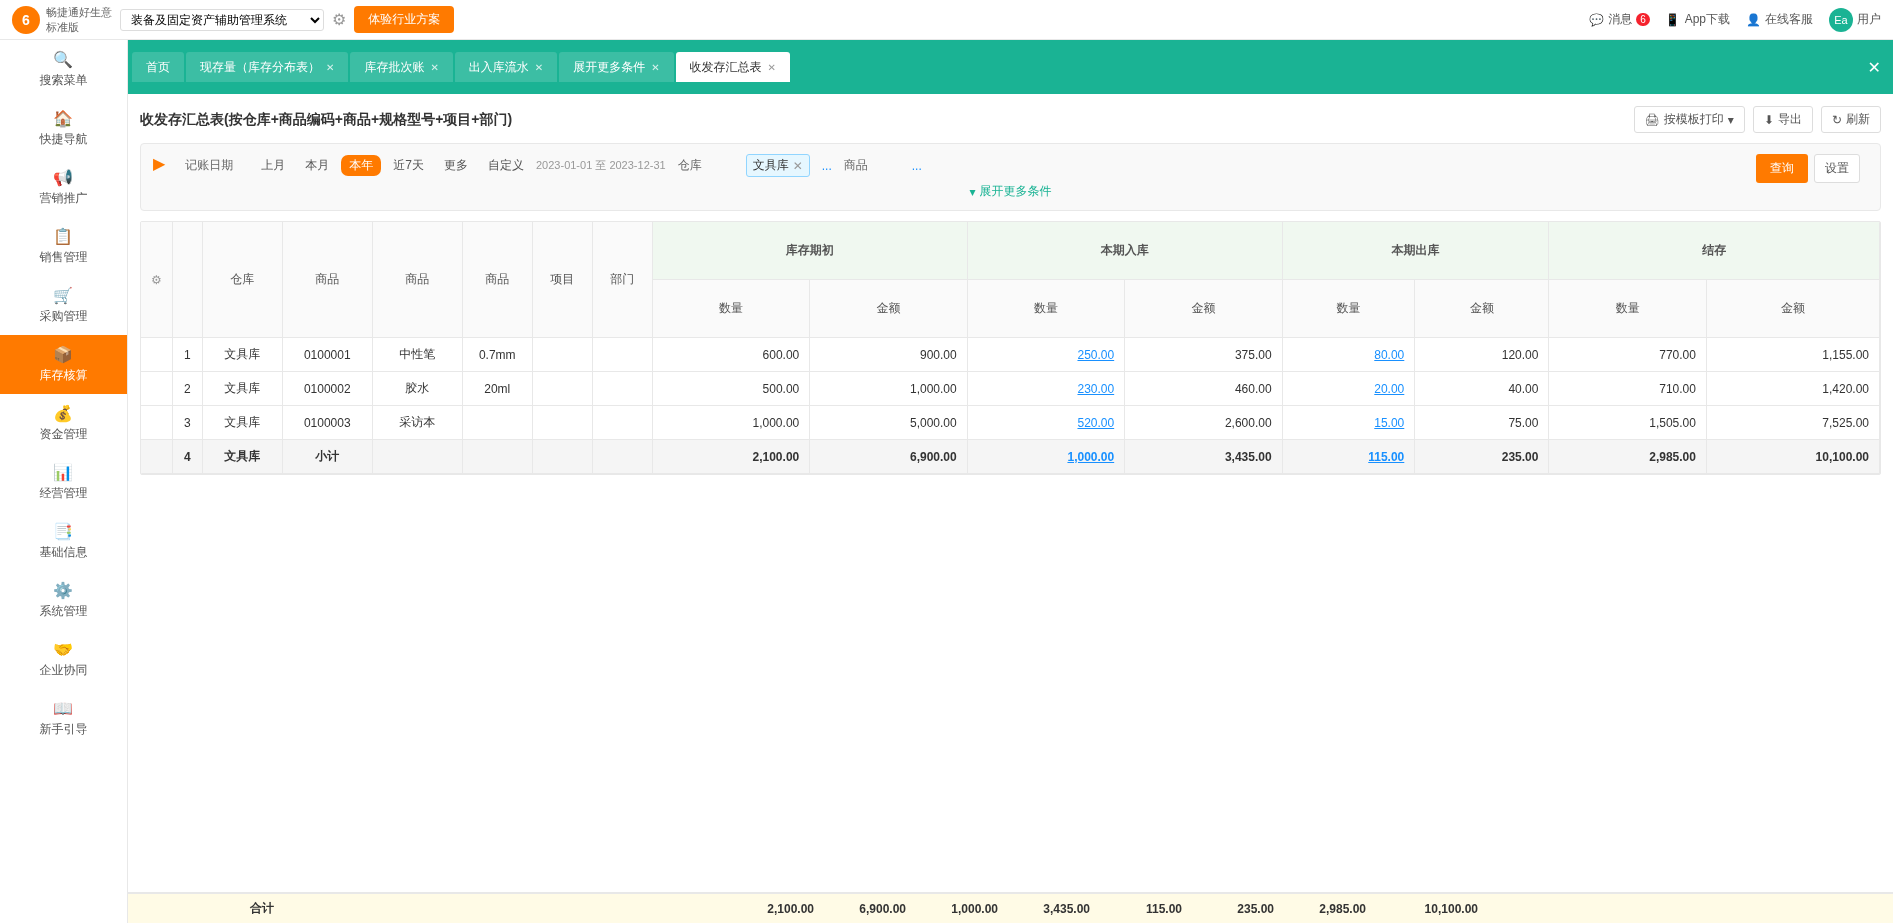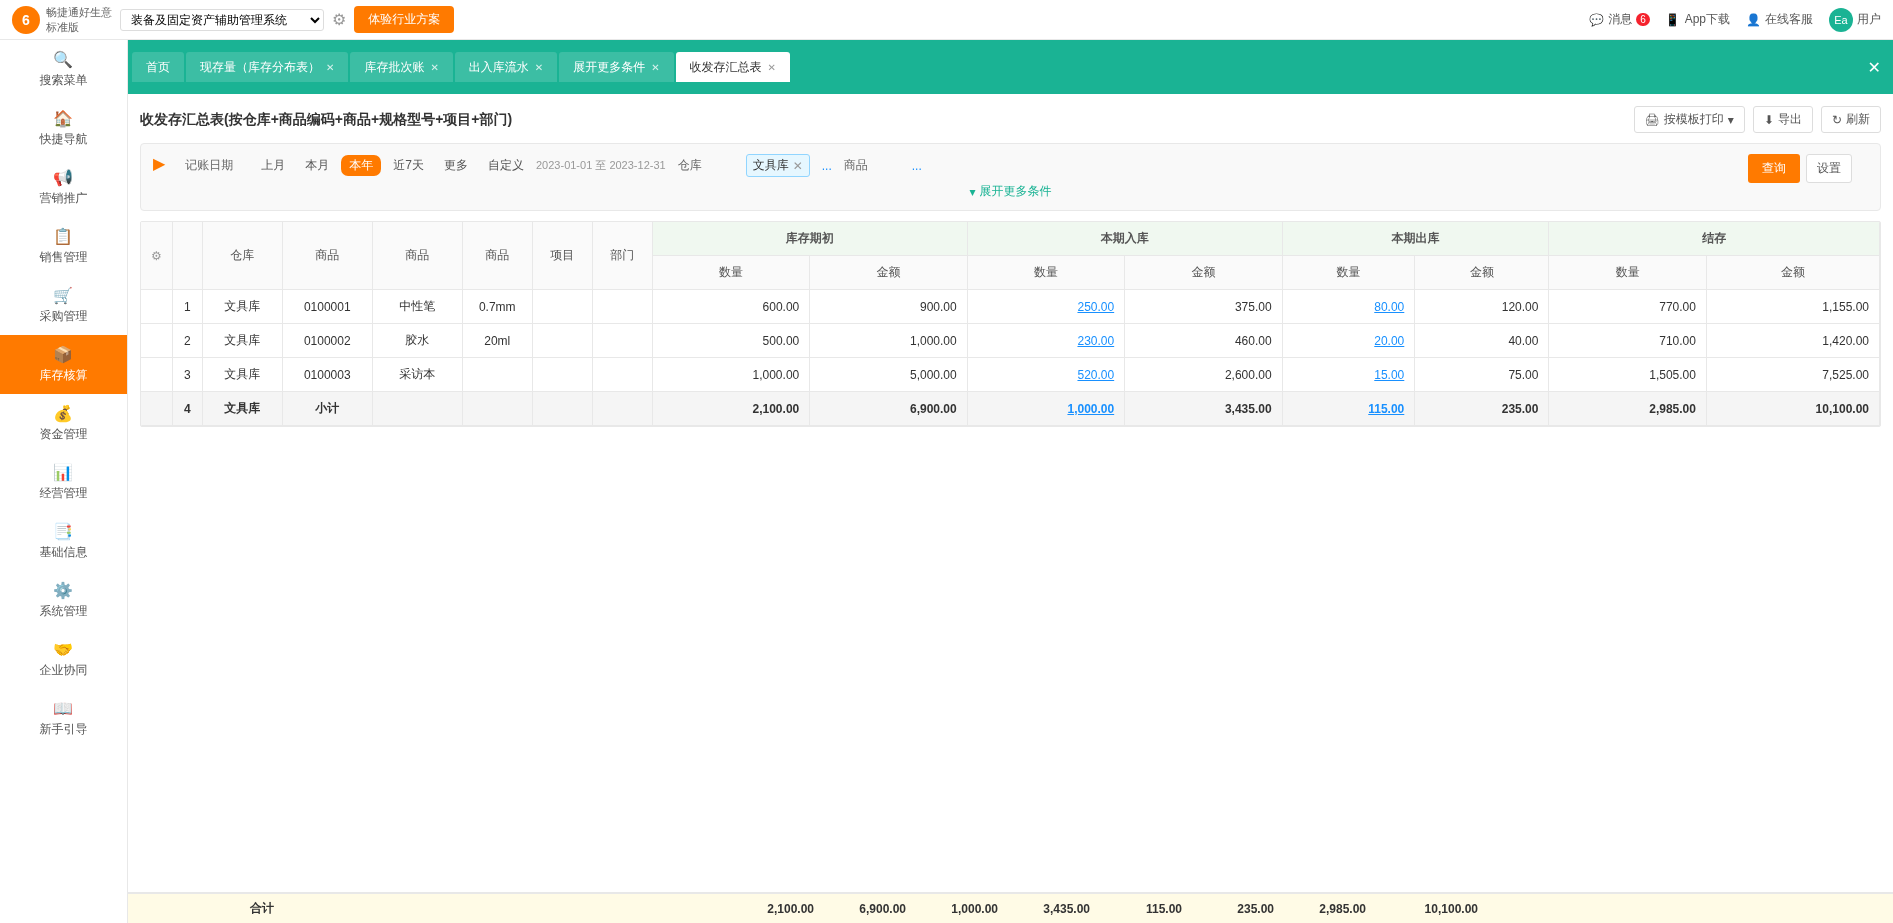--- a/index.html
+++ b/index.html
@@ -51,21 +51,21 @@
     .date-btn { padding: 2px 8px; border: none; background: none; cursor: pointer; font-size: 12px; color: #555; border-radius: 2px; }
     .date-btn.active { background: #ff7a00; color: white; border-radius: 7px; }
     .date-range { font-size: 11px; color: #999; }
     .filter-tag { display: flex; align-items: center; background: #e6f7ff; border: 1px solid #91d5ff; border-radius: 3px; padding: 2px 6px; font-size: 12px; gap: 4px; }
     .filter-tag .remove { cursor: pointer; color: #999; }
     .expand-btn { display: flex; align-items: center; gap: 4px; color: #1ab394; cursor: pointer; font-size: 12px; justify-content: center; margin-top: 6px; }
 
     
     .table-container { border: 1px solid #e8e8e8; border-radius: 2px; overflow: auto; }
     table { width: 100%; border-collapse: collapse; font-size: 12px; }
-    th { background: #fafafa; padding: 8px 10px; text-align: center; border-bottom: 1px solid #e8e8e8; border-right: 1px solid #e8e8e8; color: #555; font-weight: normal; white-space: nowrap; }
+    th { background: #fafafa; padding: 20px 10px; text-align: center; border-bottom: 1px solid #e8e8e8; border-right: 1px solid #e8e8e8; color: #555; font-weight: normal; white-space: nowrap; }
     td { padding: 8px 10px; text-align: center; border-bottom: 1px solid #e8e8e8; border-right: 1px solid #e8e8e8; color: #333; white-space: nowrap; }
     .total-row td { font-weight: bold; background: #f5f5f5; }
     .link-text { color: #1890ff; text-decoration: underline; cursor: pointer; }
     th.group-header { background: #f0f8f0; font-weight: bold; }
 
     
     .footer-total { background: #fffbe6; border-top: 2px solid #e8e8e8; padding: 6px 10px; display: flex; align-items: center; font-size: 12px; font-weight: bold; gap: 12px; }
 
     
     ::-webkit-scrollbar { width: 6px; height: 6px; }
@@ -248,21 +248,21 @@
                 </div>
                 <span class="filter-label">仓库</span>
                 <div class="filter-tag">
                   <span>文具库</span>
                   <span class="remove">✕</span>
                 </div>
                 <span style="color:#1890ff;cursor:pointer;">...</span>
                 <span class="filter-label">商品</span>
                 <span style="color:#1890ff;cursor:pointer;">...</span>
 
-                <div style="position:absolute;right:16px;top:0;display:flex;gap:6px;">
+                <div style="position:absolute;right:8px;top:0;display:flex;gap:6px;">
                   <button style="background:#ff7a00;color:white;border:none;border-radius:3px;padding:5px 14px;cursor:pointer;font-size:12px;">查询</button>
                   <button style="background:white;color:#555;border:1px solid #ddd;border-radius:3px;padding:5px 10px;cursor:pointer;font-size:12px;">设置</button>
                 </div>
               </div>
             </div>
           </div>
           <div class="expand-btn">
             <span>▾</span>
             <span>展开更多条件</span>
           </div>

